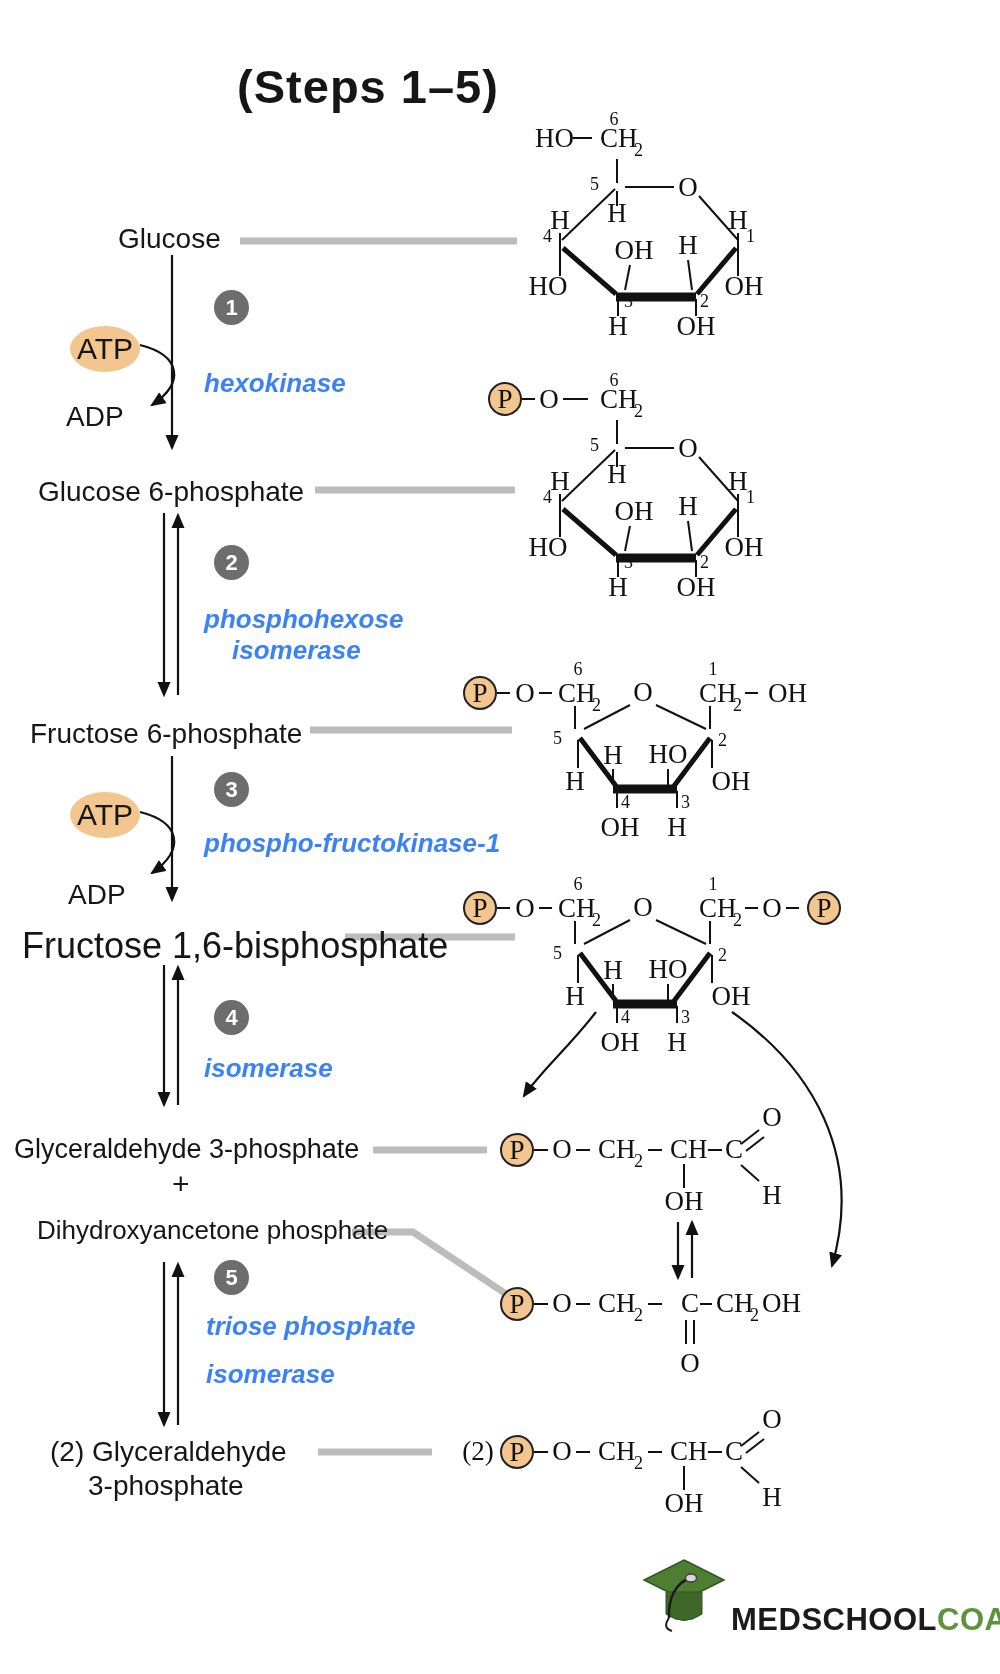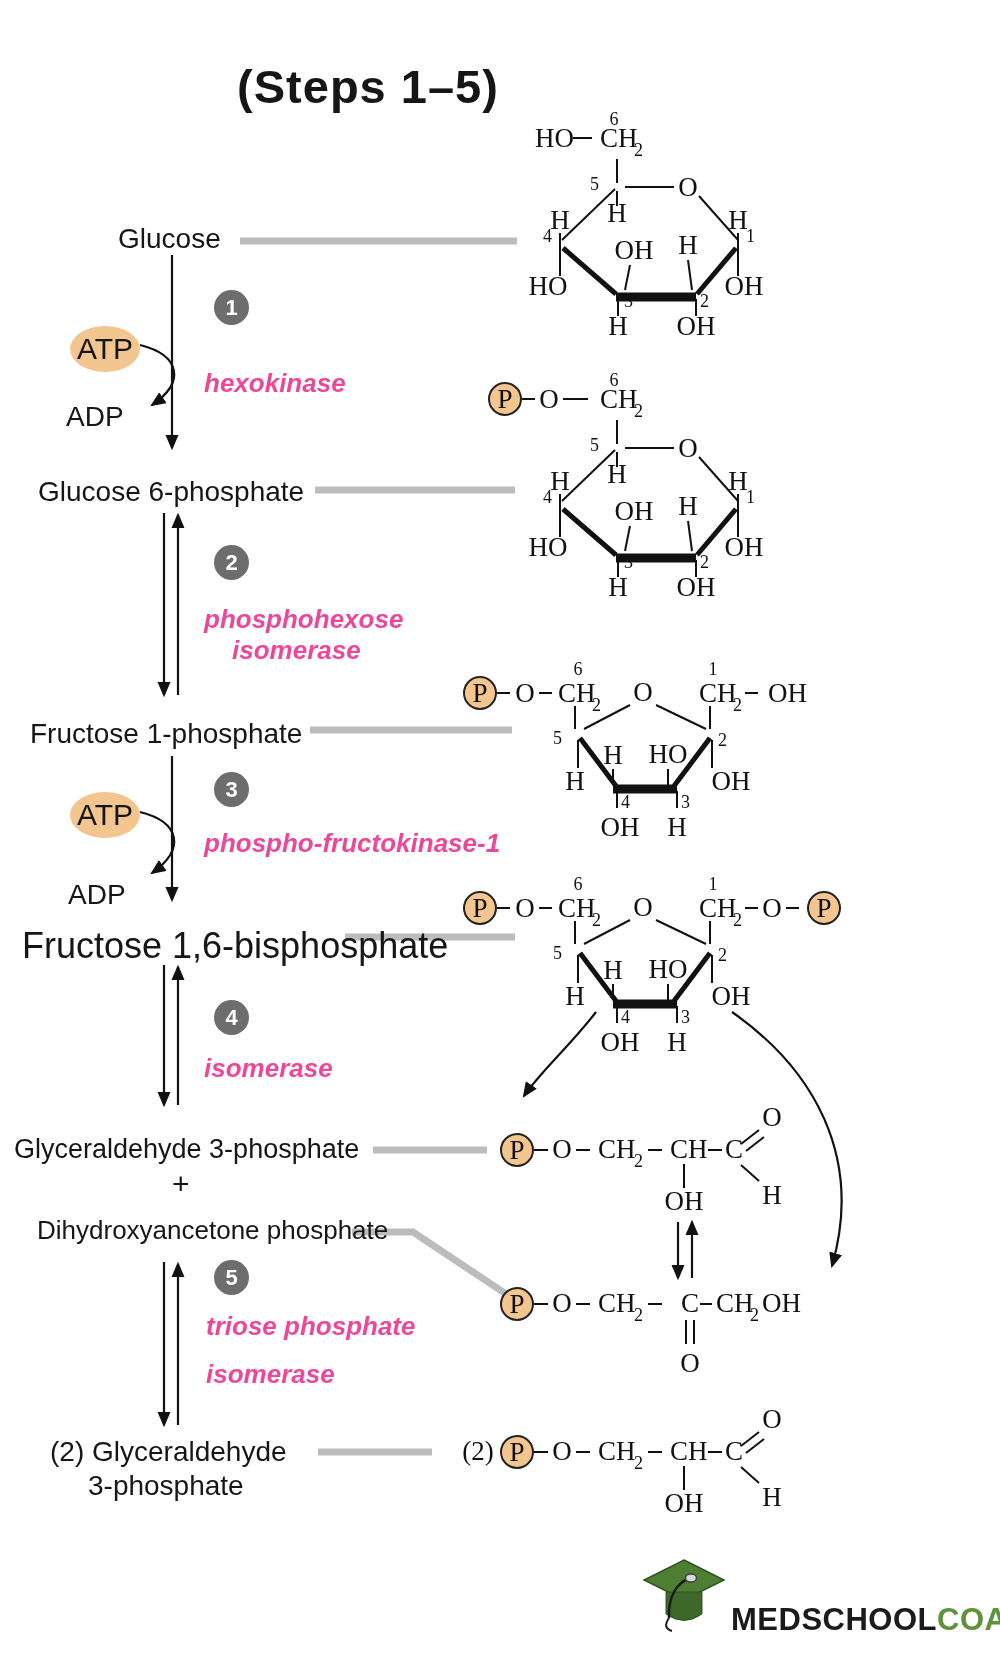--- a/index.html
+++ b/index.html
@@ -3,21 +3,21 @@
 <meta charset="utf-8">
 <style>
   html,body{margin:0;padding:0;background:#fff;}
   #page{position:relative;width:1000px;height:1674px;background:#ffffff;overflow:hidden;
         font-family:"Liberation Sans",sans-serif;color:#111;}
   #overlay{position:absolute;left:0;top:0;}
   .lbl{position:absolute;white-space:pre;color:#161616;line-height:1.05;}
   .met{font-size:28px;}
   .title{font-size:47px;font-weight:700;letter-spacing:1px;}
   .ctr{transform:translateX(-50%);}
-  .enzyme{font-style:italic;font-weight:700;font-size:26px;color:#ec4899;}
+  .enzyme{font-style:italic;font-weight:700;font-size:26px;color:#3b82f6;}
   .plus{font-size:30px;}
   .atp{width:70px;height:46px;background:#f3c58f;border-radius:50%;
        display:flex;align-items:center;justify-content:center;font-size:30px;color:#161616;}
   .step{width:35px;height:35px;background:#6d6d6d;border-radius:50%;color:#fff;
         display:flex;align-items:center;justify-content:center;font-size:22px;font-weight:700;}
   text.satom{font-family:"Liberation Serif",serif;font-size:27px;fill:#111;}
   text.snum{font-family:"Liberation Serif",serif;font-size:18px;fill:#111;}
   text.ssub{font-family:"Liberation Serif",serif;font-size:18px;fill:#111;}
   .logo{position:absolute;font-size:31px;letter-spacing:.5px;white-space:pre;}
   .logo b{font-weight:800;color:#1b1b1b;}
@@ -269,21 +269,21 @@
     <div class="lbl title ctr" style="left: 368px; top: 62px;">(Steps 1–5)</div>
     <div class="lbl met" style="left: 118px; top: 224px;">Glucose</div>
     <div class="lbl step" style="left: 214px; top: 290px;">1</div>
     <div class="lbl atp" style="left: 70px; top: 326px;">ATP</div>
     <div class="lbl enzyme" style="left: 204px; top: 370px;">hexokinase</div>
     <div class="lbl met" style="left: 66px; top: 402px;">ADP</div>
     <div class="lbl met" style="left: 38px; top: 477px;">Glucose 6-phosphate</div>
     <div class="lbl step" style="left: 214px; top: 545px;">2</div>
     <div class="lbl enzyme" style="left: 204px; top: 606px;">phosphohexose</div>
     <div class="lbl enzyme" style="left: 232px; top: 637px;">isomerase</div>
-    <div class="lbl met" style="left: 30px; top: 719px;">Fructose 1-phosphate</div>
+    <div class="lbl met" style="left: 30px; top: 719px;">Fructose 6-phosphate</div>
     <div class="lbl step" style="left: 214px; top: 772px;">3</div>
     <div class="lbl atp" style="left: 70px; top: 792px;">ATP</div>
     <div class="lbl enzyme" style="left: 204px; top: 830px;">phospho-fructokinase-1</div>
     <div class="lbl met" style="left: 68px; top: 880px;">ADP</div>
     <div class="lbl met" style="left: 22px; top: 927px; font-size: 36px;">Fructose 1,6-bisphosphate</div>
     <div class="lbl step" style="left: 214px; top: 1000px;">4</div>
     <div class="lbl enzyme" style="left: 204px; top: 1055px;">isomerase</div>
     <div class="lbl met" style="left: 14px; top: 1135px; font-size: 27px;">Glyceraldehyde 3-phosphate</div>
     <div class="lbl met plus" style="left: 172px; top: 1168px;">+</div>
     <div class="lbl met" style="left: 17px; top: 1217px; font-size: 26px; margin-left: 20px;">Dihydroxyancetone phosphate</div>

